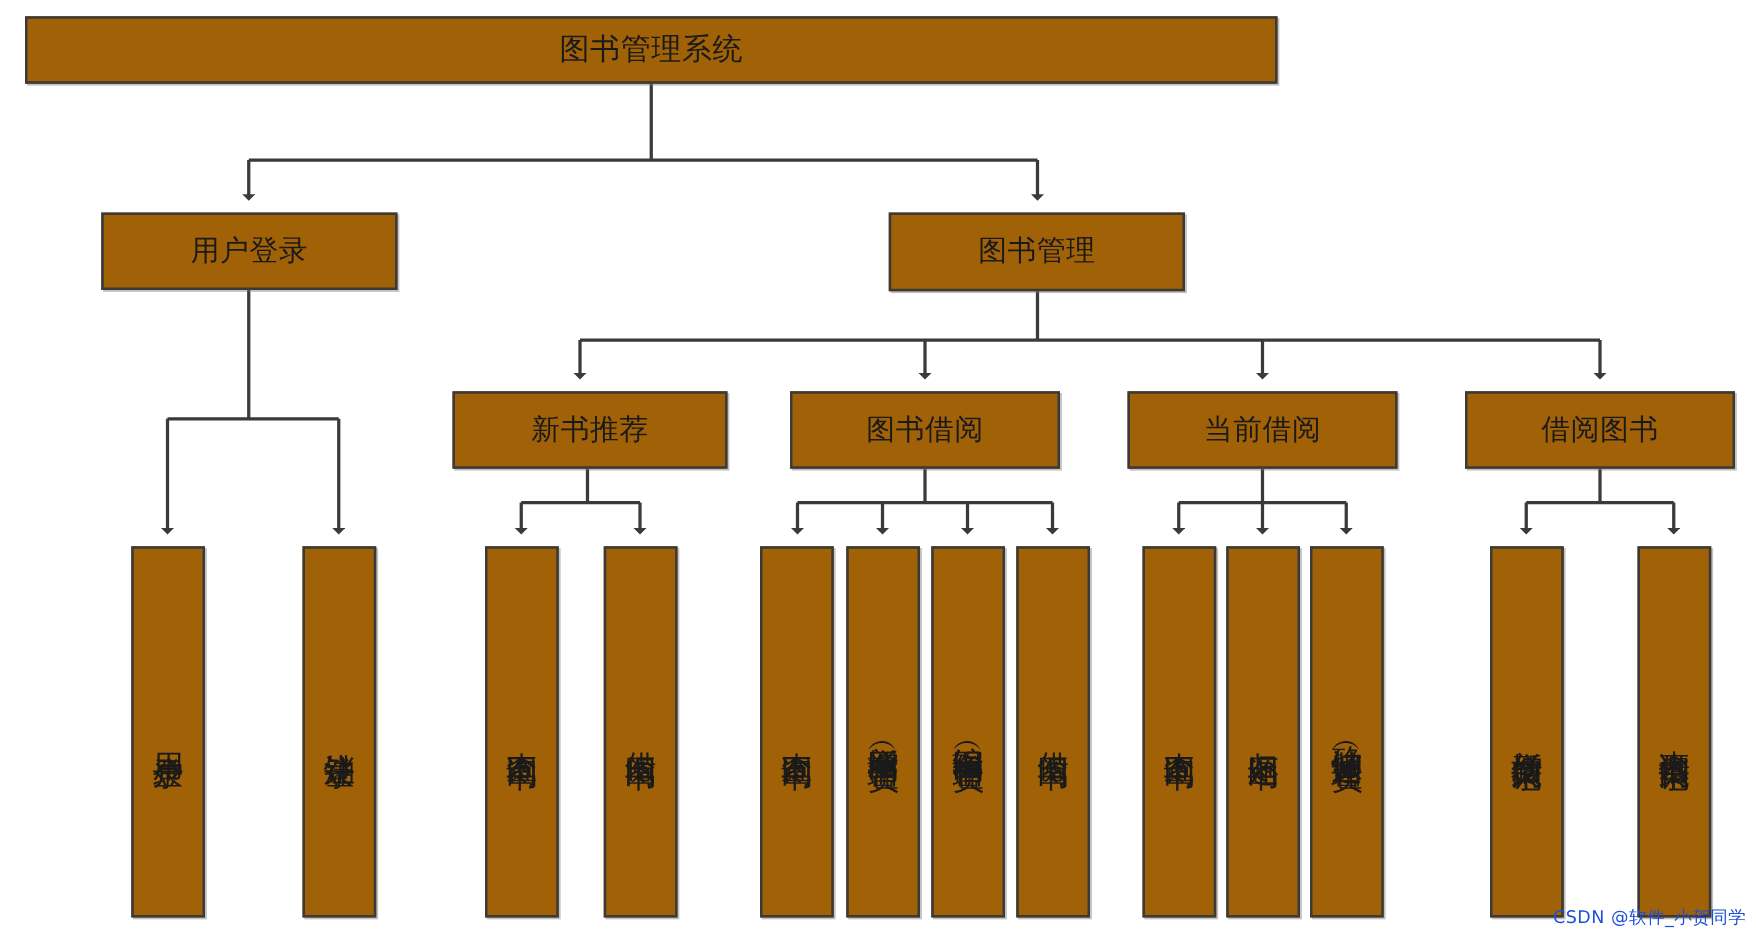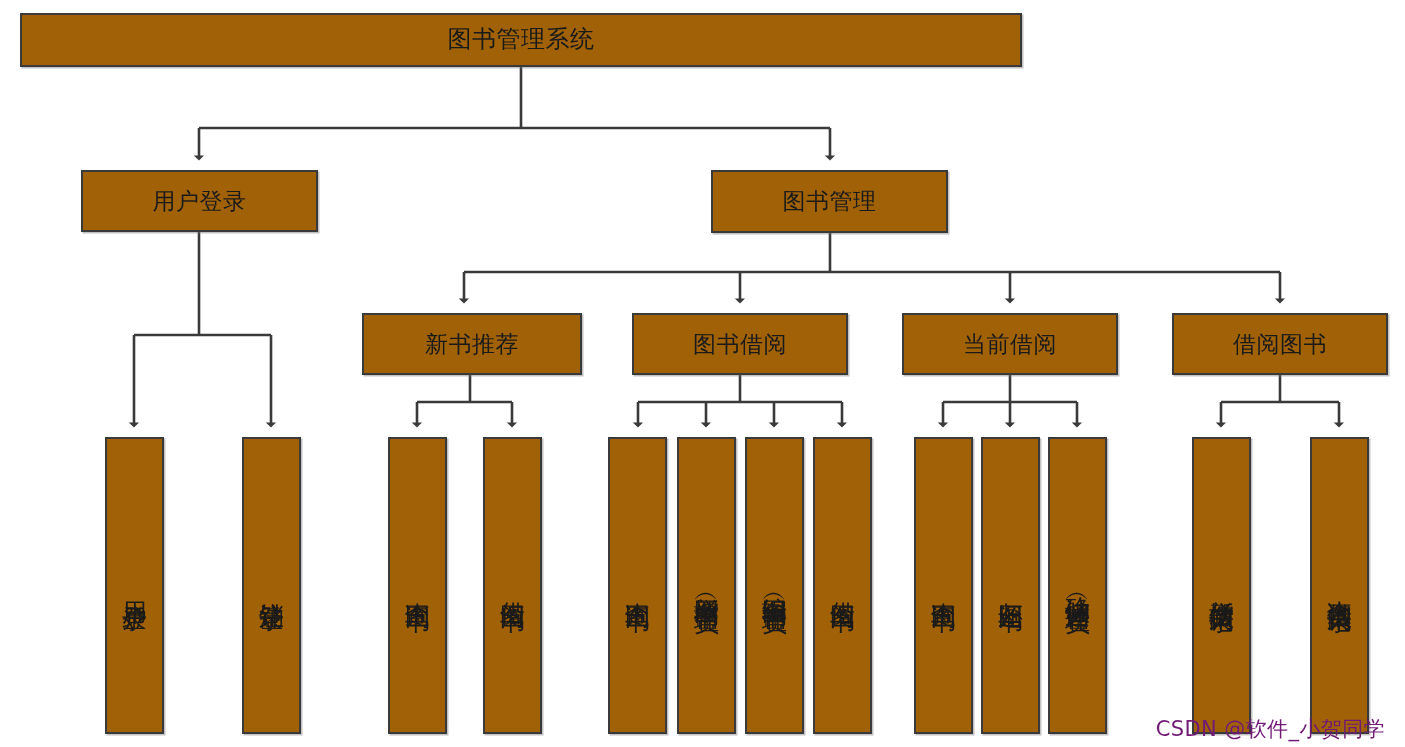--- a/index.html
+++ b/index.html
@@ -21,21 +21,21 @@
       writing-mode:vertical-rl;
       text-orientation:upright;
       font-size:25px;
       line-height:1.32;
       letter-spacing:2px;
       white-space:normal;
       max-height:272px;
       text-align:center;
   }
 
-  #watermark{position:absolute;right:20px;bottom:4px;font-size:21px;color:#701a75;
+  #watermark{position:absolute;right:8px;bottom:4px;font-size:14px;color:#1d4ed8;
              letter-spacing:.4px;white-space:nowrap;}
 </style>
 </head>
 <body>
 
 <div id="canvas">
 
   <svg class="lines" viewBox="0 0 1405 747" xmlns="http://www.w3.org/2000/svg">
     <defs>
       <marker id="arr" markerWidth="10" markerHeight="11" refX="2.6" refY="5.2" orient="auto" markerUnits="userSpaceOnUse">

